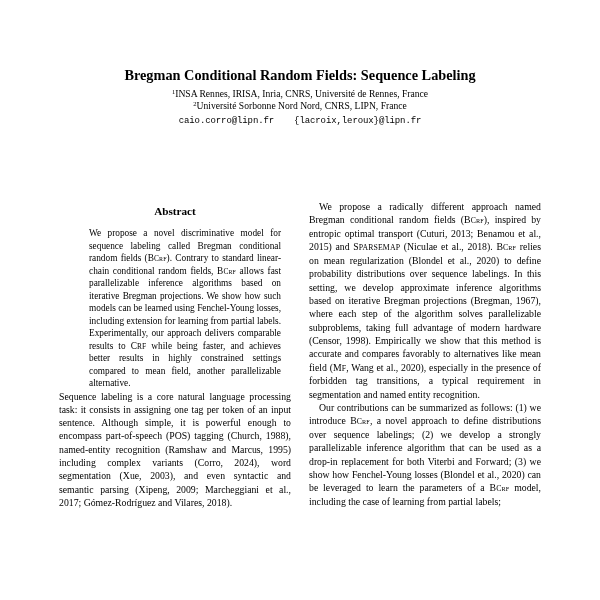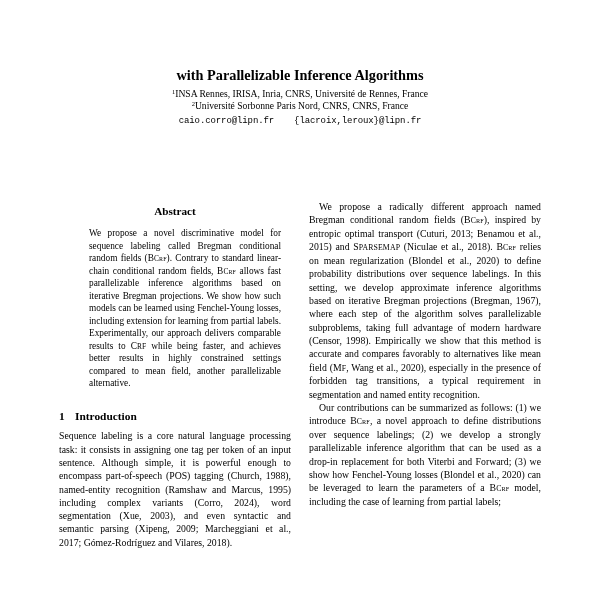--- a/index.html
+++ b/index.html
@@ -174,44 +174,41 @@
     font-size: 0.80em;
   }
 </style>
 </head>
 <body>
 
 <div class="page">
 
   <div class="title-block">
     <h1 class="paper-title">
-      <span class="tline">with Parallelizable Inference Algorithms</span>
+      <span class="tline">Bregman Conditional Random Fields: Sequence Labeling</span>
     </h1>
 
 
     <div class="affiliations">
       <span class="aff-line"><sup>1</sup><span>INSA Rennes, IRISA, Inria, CNRS, Université de Rennes, France</span></span>
-      <span class="aff-line"><sup>2</sup><span>Université Sorbonne Paris Nord, CNRS, CNRS, France</span></span>
+      <span class="aff-line"><sup>2</sup><span>Université Sorbonne Nord Nord, CNRS, LIPN, France</span></span>
     </div>
 
     <div class="emails">
       <span class="email">caio.corro@lipn.fr</span><span class="email">{lacroix,leroux}@lipn.fr</span>
     </div>
   </div>
 
   <div class="columns">
 
     <div class="col col-left">
 
       <div class="abstract-heading">Abstract</div>
       <div class="abstract-body">We propose a novel discriminative model for sequence labeling called Bregman conditional random fields (<span class="sc-manual"><span class="cap">B</span><span class="small"><span class="sc-manual"><span class="cap">C</span><span class="small">RF</span></span></span></span>). Contrary to standard linear-chain conditional random fields, <span class="sc-manual"><span class="cap">B</span><span class="small"><span class="sc-manual"><span class="cap">C</span><span class="small">RF</span></span></span></span> allows fast parallelizable inference algorithms based on iterative Bregman projections. We show how such models can be learned using Fenchel-Young losses, including extension for learning from partial labels. Experimentally, our approach delivers comparable results to <span class="sc-manual"><span class="cap">C</span><span class="small">RF</span></span> while being faster, and achieves better results in highly constrained settings compared to mean field, another parallelizable alternative.</div>
 
-      <h2 class="section-heading">
-        <span class="secnum">1</span><span>Introduction</span>
-      </h2>
 
       <p class="body first">Sequence labeling is a core natural language processing task: it consists in assigning one tag per token of an input sentence. Although simple, it is powerful enough to encompass part-of-speech (POS) tagging (Church, 1988), named-entity recognition (Ramshaw and Marcus, 1995) including complex variants (Corro, 2024), word segmentation (Xue, 2003), and even syntactic and semantic parsing (Xipeng, 2009; Marcheggiani et al., 2017; Gómez-Rodríguez and Vilares, 2018).</p>
     </div>
 
     <div class="col col-right">
       <p class="body indent">We propose a radically different approach named Bregman conditional random fields (<span class="sc-manual"><span class="cap">B</span><span class="small"><span class="sc-manual"><span class="cap">C</span><span class="small">RF</span></span></span></span>), inspired by entropic optimal transport (Cuturi, 2013; Benamou et al., 2015) and <span class="sc-manual"><span class="cap">S</span><span class="small">PARSEMAP</span></span> (Niculae et al., 2018). <span class="sc-manual"><span class="cap">B</span><span class="small"><span class="sc-manual"><span class="cap">C</span><span class="small">RF</span></span></span></span> relies on mean regularization (Blondel et al., 2020) to define probability distributions over sequence labelings. In this setting, we develop approximate inference algorithms based on iterative Bregman projections (Bregman, 1967), where each step of the algorithm solves parallelizable subproblems, taking full advantage of modern hardware (Censor, 1998). Empirically we show that this method is accurate and compares favorably to alternatives like mean field (<span class="sc-manual"><span class="cap">M</span><span class="small">F</span></span>, Wang et al., 2020), especially in the presence of forbidden tag transitions, a typical requirement in segmentation and named entity recognition.</p>
       <p class="body indent">Our contributions can be summarized as follows: (1) we introduce <span class="sc-manual"><span class="cap">B</span><span class="small"><span class="sc-manual"><span class="cap">C</span><span class="small">RF</span></span></span></span>, a novel approach to define distributions over sequence labelings; (2) we develop a strongly parallelizable inference algorithm that can be used as a drop-in replacement for both Viterbi and Forward; (3) we show how Fenchel-Young losses (Blondel et al., 2020) can be leveraged to learn the parameters of a <span class="sc-manual"><span class="cap">B</span><span class="small"><span class="sc-manual"><span class="cap">C</span><span class="small">RF</span></span></span></span> model, including the case of learning from partial labels;</p>
     </div>
 
   </div>

